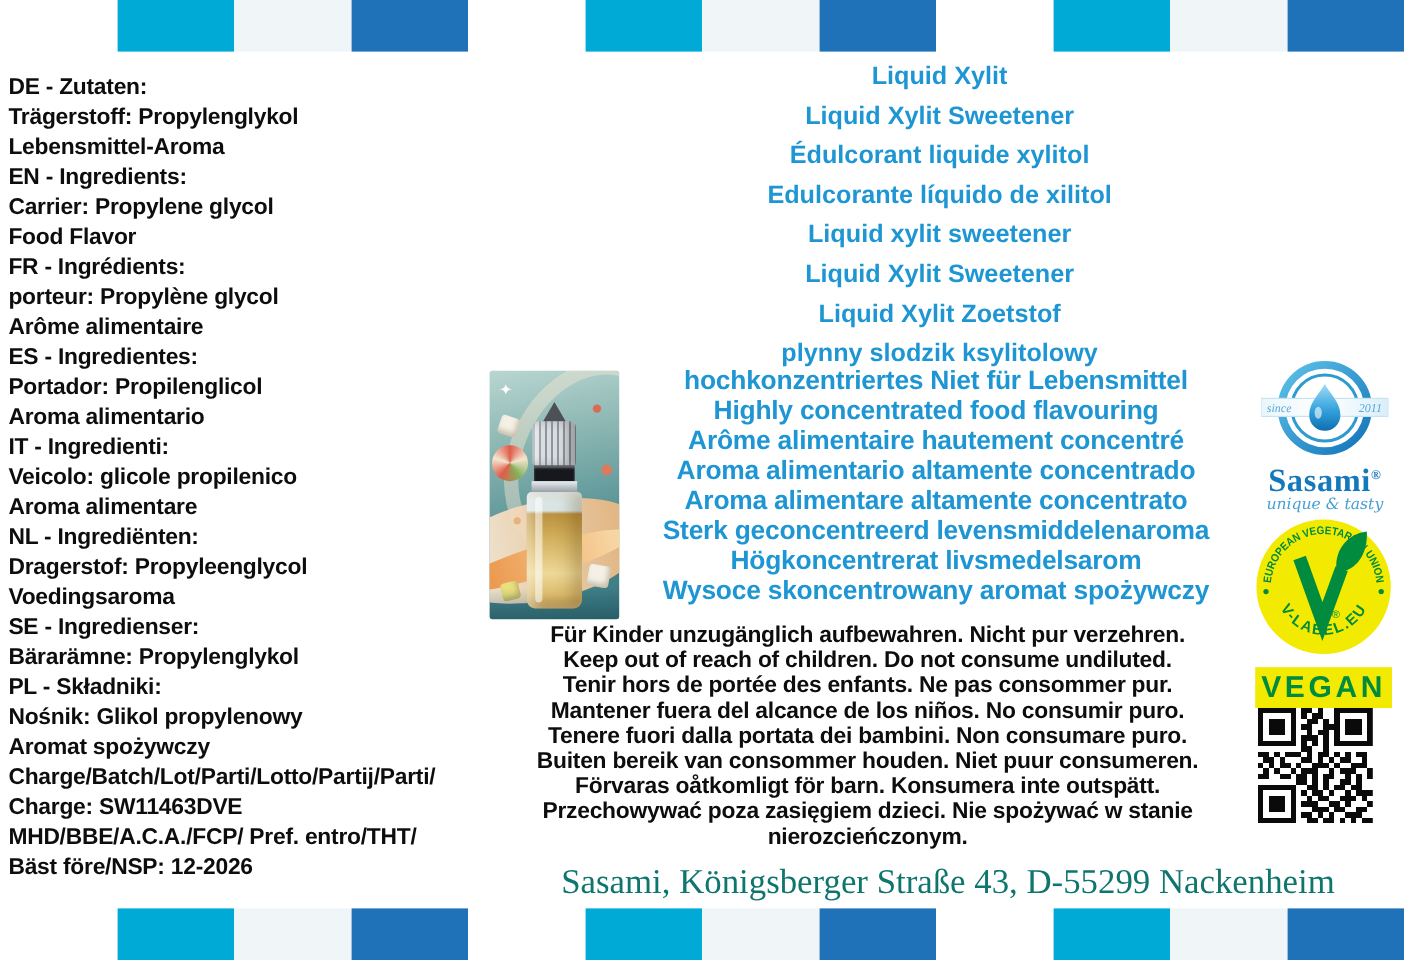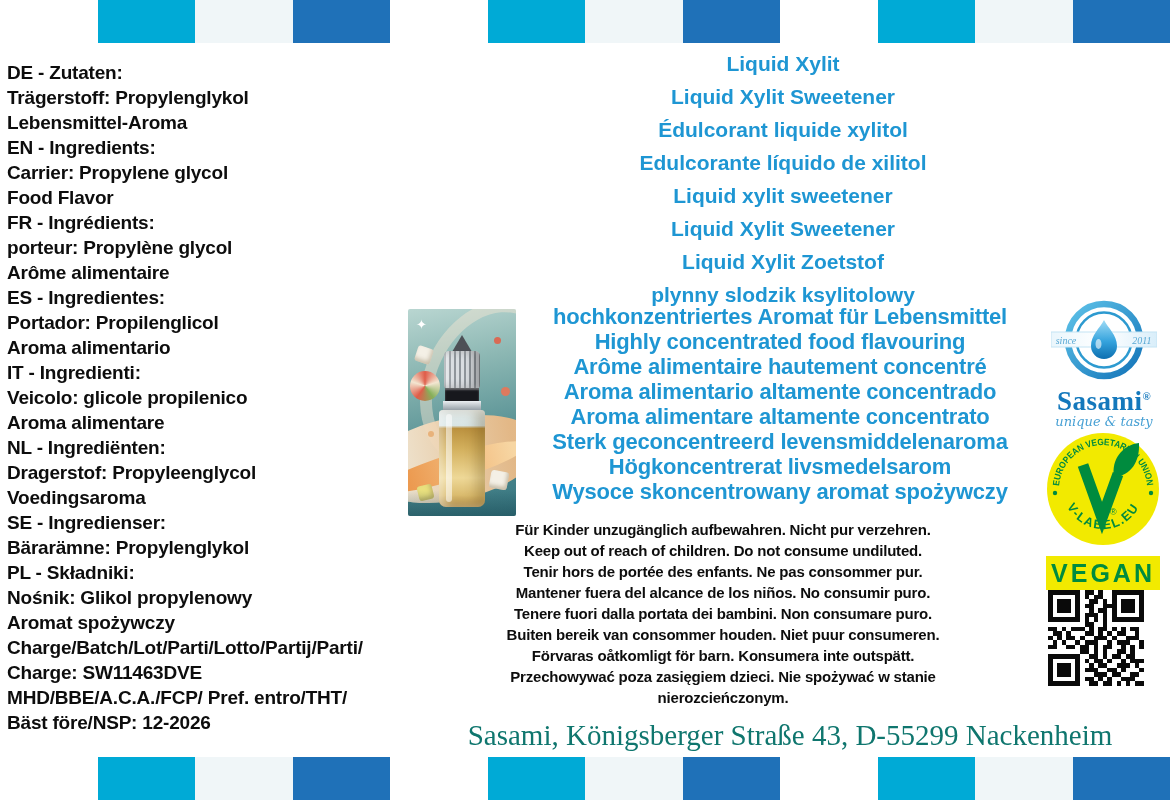--- a/index.html
+++ b/index.html
@@ -25,21 +25,21 @@
   .names{position:absolute;left:400px;top:47px;width:766px;text-align:center;
     color:var(--blue-text,#1e96d3);font-weight:bold;font-size:21px;line-height:33px;}
 
   
   .claims{position:absolute;left:518px;top:304px;width:524px;text-align:center;
     color:var(--blue-text,#1e96d3);font-weight:bold;font-size:22px;line-height:25px;letter-spacing:-0.2px;}
   .claim-line{white-space:nowrap;}
 
   
   .warnings{position:absolute;left:403px;top:519px;width:640px;text-align:center;
-    color:var(--black-text,#0d0d0d);font-weight:bold;font-size:15px;line-height:21px;letter-spacing:-0.2px;}
+    color:var(--black-text,#0d0d0d);font-weight:bold;font-size:19px;line-height:21px;letter-spacing:-0.2px;}
 
   
   .address{position:absolute;left:420px;top:719px;width:740px;text-align:center;
     font-family:"Liberation Serif",serif;font-size:29px;color:#0f766e;}
 
   
   .hero{position:absolute;left:408px;top:309px;width:108px;height:207px;overflow:hidden;border-radius:2px;
     background:linear-gradient(168deg,#b9d6d1 0%,#8cb7b3 28%,#579194 62%,#35747f 100%);}
   .hero *{position:absolute;}
   .swirl-ring{width:110px;height:150px;border:12px solid rgba(246,231,210,0.45);border-radius:50%;
@@ -163,21 +163,21 @@
     <div class="floor"></div>
     <div class="b-tip"></div>
     <div class="b-cap"></div>
     <div class="b-band"></div>
     <div class="b-collar"></div>
     <div class="b-body"></div>
     <div class="b-shine"></div>
   </div>
 
   <div class="claims">
-      <div class="claim-line">hochkonzentriertes Aromat für Lebensmittel</div>
+      <div class="claim-line">hochkonzentriertes Niet für Lebensmittel</div>
       <div class="claim-line">Highly concentrated food flavouring</div>
       <div class="claim-line">Arôme alimentaire hautement concentré</div>
       <div class="claim-line">Aroma alimentario altamente concentrado</div>
       <div class="claim-line">Aroma alimentare altamente concentrato</div>
       <div class="claim-line">Sterk geconcentreerd levensmiddelenaroma</div>
       <div class="claim-line">Högkoncentrerat livsmedelsarom</div>
       <div class="claim-line">Wysoce skoncentrowany aromat spożywczy</div>
     </div>
 
   <div class="warnings">

